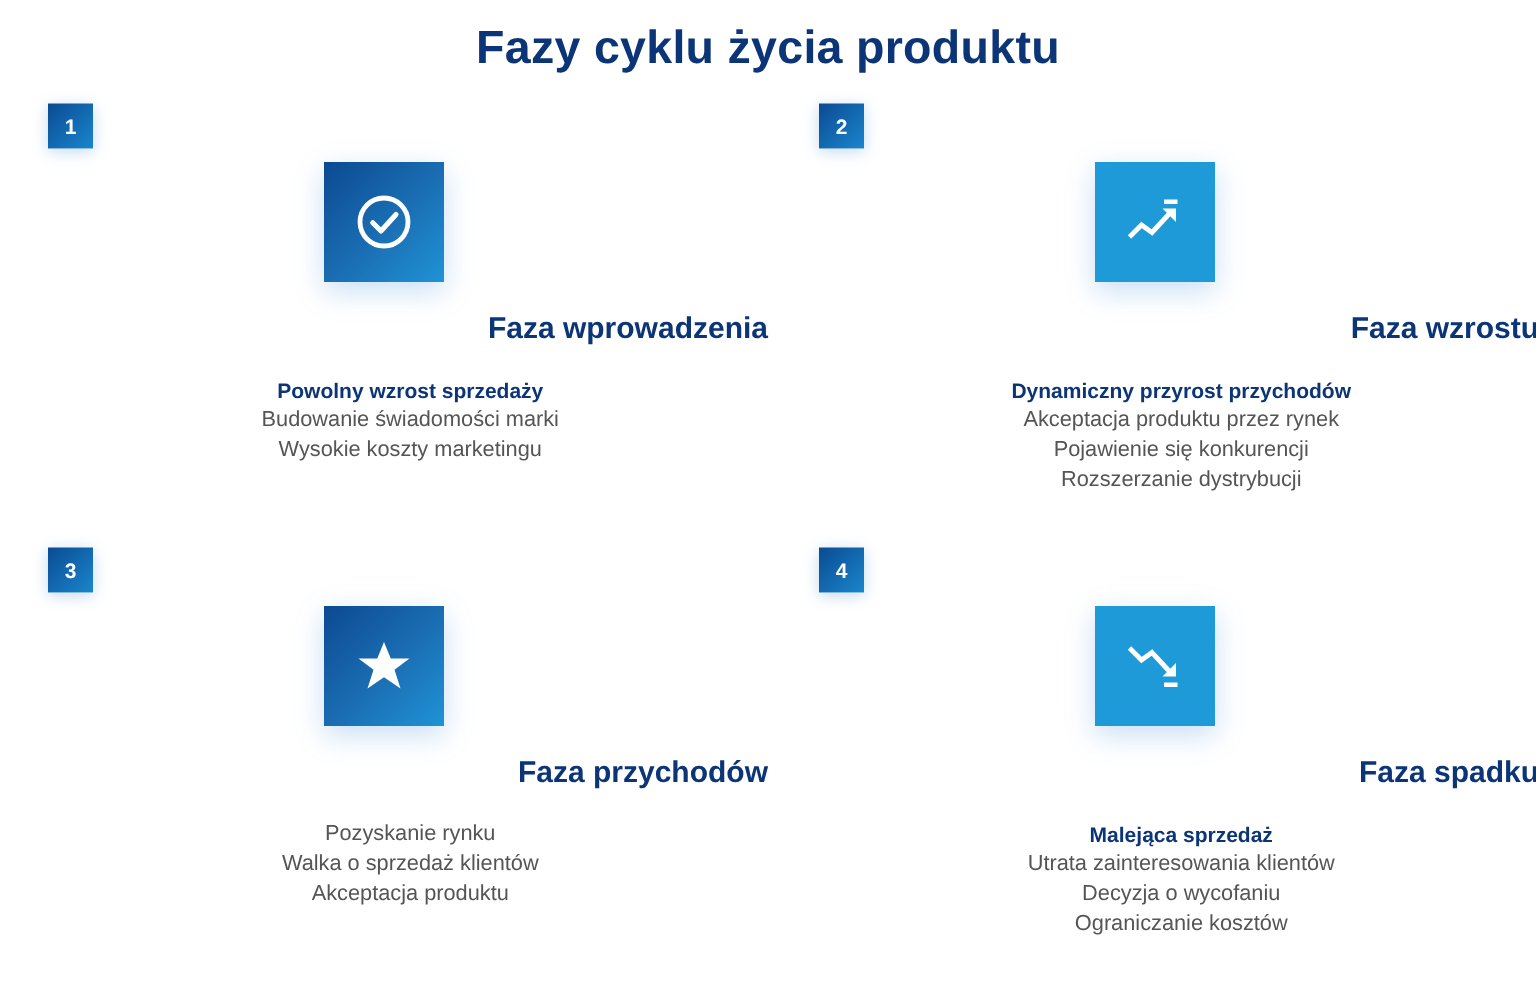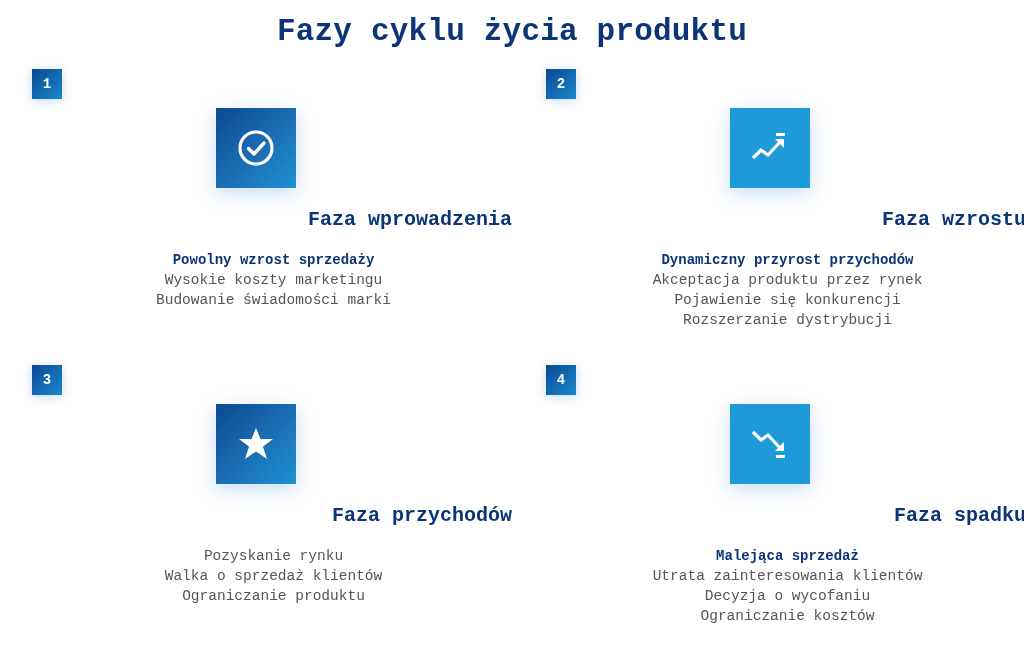--- a/index.html
+++ b/index.html
@@ -3,21 +3,21 @@
   <meta charset="utf-8">
   <style>
     * { box-sizing: border-box; margin: 0; padding: 0; }
     html, body {
       width: 1024px;
       height: 657px;
       background: #ffffff;
       overflow: hidden;
       font-family: "Liberation Sans", "DejaVu Sans", sans-serif;
     }
-    .page { position: relative; width: 1024px; height: 657px; font-family: Liberation Mono, monospace; }
+    .page { position: relative; width: 1024px; height: 657px; }
 
     .title {
       position: absolute;
       top: 14px;
       left: 0;
       width: 1024px;
       text-align: center;
       font-size: 31px;
       font-weight: 700;
       color: #0b3577;
@@ -107,22 +107,22 @@
     <div class="badge">1</div>
     <div class="icon-box dark">
       <svg width="40" height="40" viewBox="0 0 40 40">
         <circle cx="20" cy="20" r="16" fill="none" stroke="#ffffff" stroke-width="3.2"></circle>
         <polyline points="12.5,20.5 18,26 28,15" fill="none" stroke="#ffffff" stroke-width="3.4" stroke-linecap="round" stroke-linejoin="round"></polyline>
       </svg>
     </div>
     <h2 class="heading">Faza wprowadzenia</h2>
     <div class="lines">
       <span class="line lead">Powolny wzrost sprzedaży</span>
+      <span class="line">Budowanie świadomości marki</span>
       <span class="line">Wysokie koszty marketingu</span>
-      <span class="line">Budowanie świadomości marki</span>
     </div>
   </section>
 
   <section class="card c2">
     <div class="badge">2</div>
     <div class="icon-box light">
       <svg width="42" height="42" viewBox="0 0 42 42">
         <polyline points="4,31 12,23 19,28 31,15" fill="none" stroke="#ffffff" stroke-width="3.2" stroke-linejoin="miter"></polyline>
         <polygon points="26,12 35,12 35,21" fill="#ffffff"></polygon>
         <rect x="27" y="6" width="9" height="3" fill="#ffffff"></rect>
@@ -141,21 +141,21 @@
     <div class="badge">3</div>
     <div class="icon-box dark">
       <svg width="40" height="40" viewBox="0 0 40 40">
         <polygon points="20,4 24.5,15 37,15 27,22.5 31,35 20,27.5 9,35 13,22.5 3,15 15.5,15" fill="#ffffff"></polygon>
       </svg>
     </div>
     <h2 class="heading">Faza przychodów</h2>
     <div class="lines">
       <span class="line">Pozyskanie rynku</span>
       <span class="line">Walka o sprzedaż klientów</span>
-      <span class="line">Ograniczanie produktu</span>
+      <span class="line">Akceptacja produktu</span>
     </div>
   </section>
 
   <section class="card c4">
     <div class="badge">4</div>
     <div class="icon-box light">
       <svg width="42" height="42" viewBox="0 0 42 42">
         <polyline points="4,9 12,17 19,12 31,25" fill="none" stroke="#ffffff" stroke-width="3.2" stroke-linejoin="miter"></polyline>
         <polygon points="26,28 35,28 35,19" fill="#ffffff"></polygon>
         <rect x="27" y="32" width="9" height="3" fill="#ffffff"></rect>

